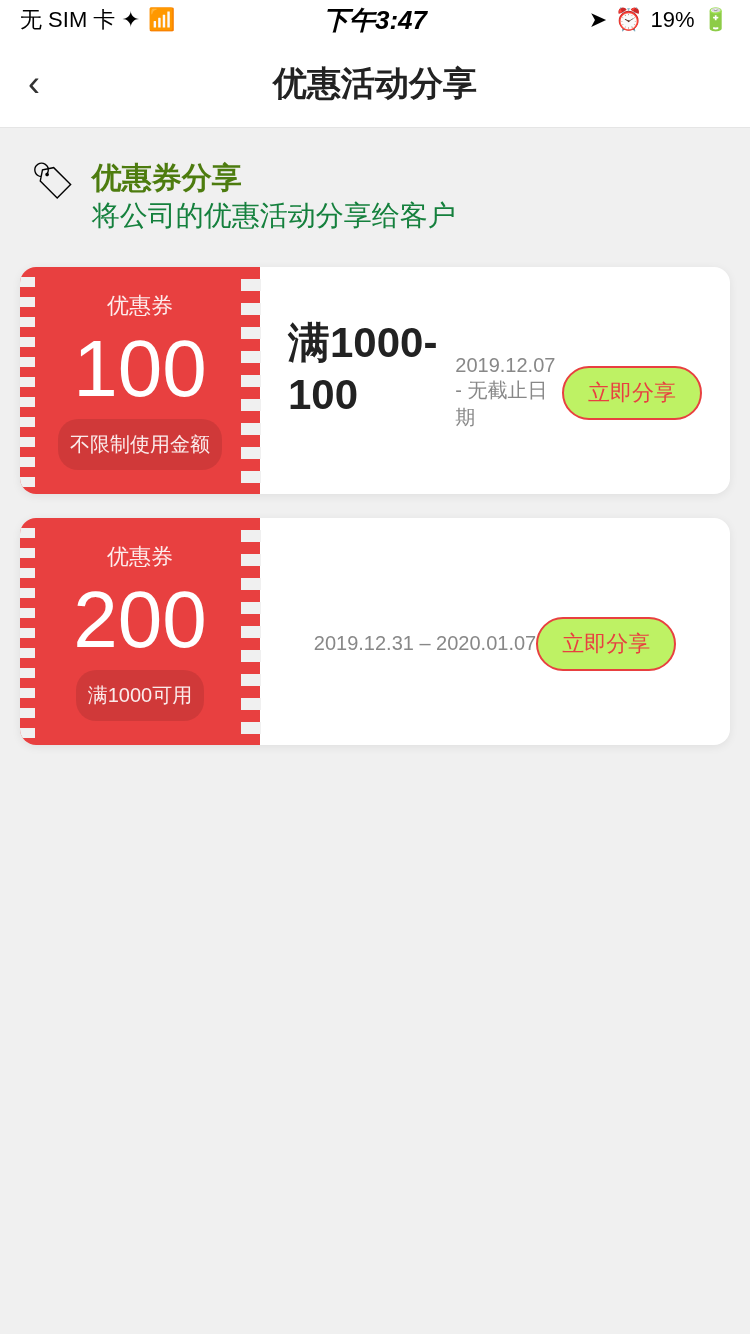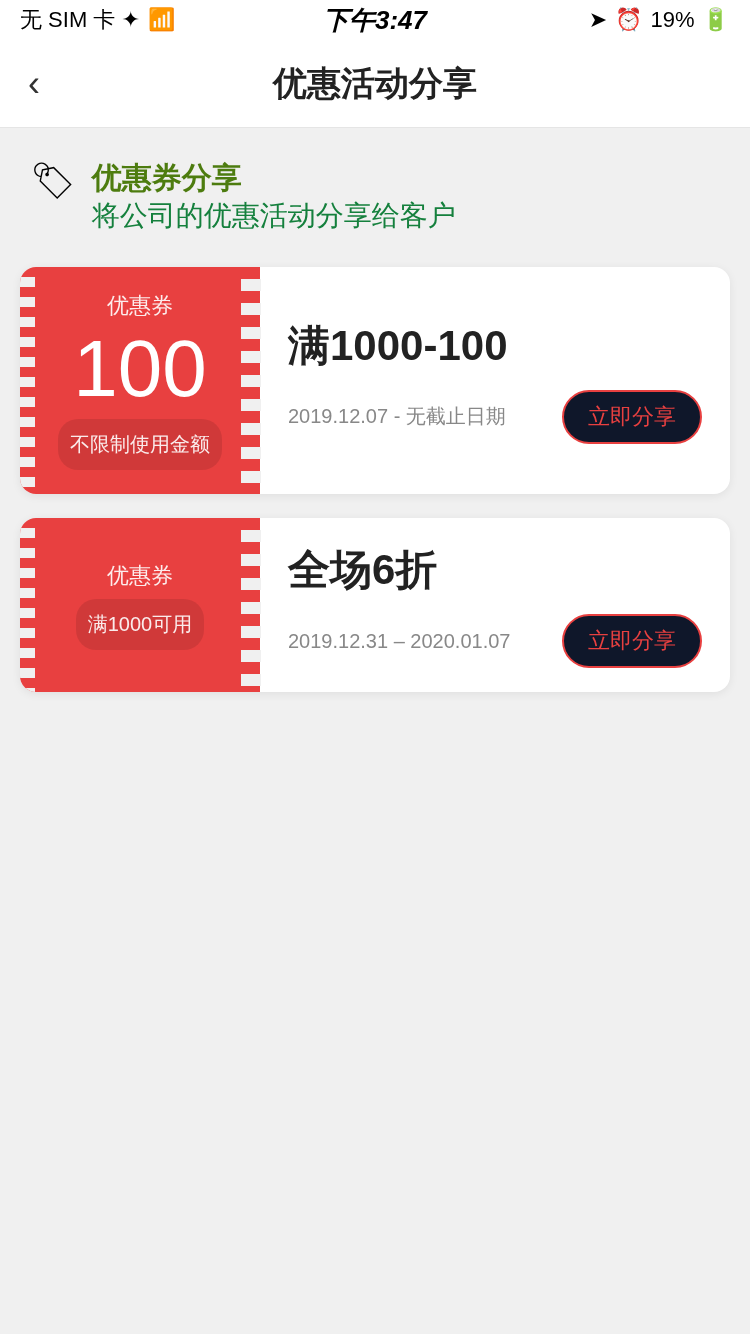--- a/index.html
+++ b/index.html
@@ -174,43 +174,44 @@
       color: rgba(255,255,255,0.9);
       background: rgba(0,0,0,0.1);
       padding: 12px 12px;
       border-radius: 20px;
     }
 
     
     .coupon-right {
       flex: 1;
       display: flex;
-      flex-direction: column;
+      flex-direction: row;
       justify-content: center;
       padding: 24px 28px;
       gap: 16px;
+      margin-top: 24px;
     }
     .coupon-name {
       font-size: 42px;
       font-weight: 700;
       color: #222;
     }
     .coupon-meta {
       display: flex;
       align-items: center;
       justify-content: space-between;
     }
     .coupon-date {
       font-size: 20px;
       color: #888;
       flex: 1;
     }
     .share-btn {
       border: 2px solid #e84040;
-      background: #0f172a;
+      background: #bef264;
       color: #e84040;
       font-size: 22px;
       padding: 10px 24px;
       border-radius: 40px;
       cursor: pointer;
       white-space: nowrap;
       flex-shrink: 0;
     }
 
     
@@ -261,24 +262,24 @@
         <div class="coupon-name">满1000-100</div>
         <div class="coupon-meta">
           <span class="coupon-date">2019.12.07 - 无截止日期</span>
           <button class="share-btn">立即分享</button>
         </div>
       </div>
     </div>
     <div class="coupon-card">
       <div class="coupon-left">
         <div class="coupon-type">优惠券</div>
+        <div class="coupon-amount">200</div>
         <div class="coupon-condition">满1000可用</div>
       </div>
       <div class="coupon-right">
-        <div class="coupon-name">全场6折</div>
         <div class="coupon-meta">
           <span class="coupon-date">2019.12.31 – 2020.01.07</span>
           <button class="share-btn">立即分享</button>
         </div>
       </div>
     </div>
   </div>
 
 <div class="empty-area"></div>
 

